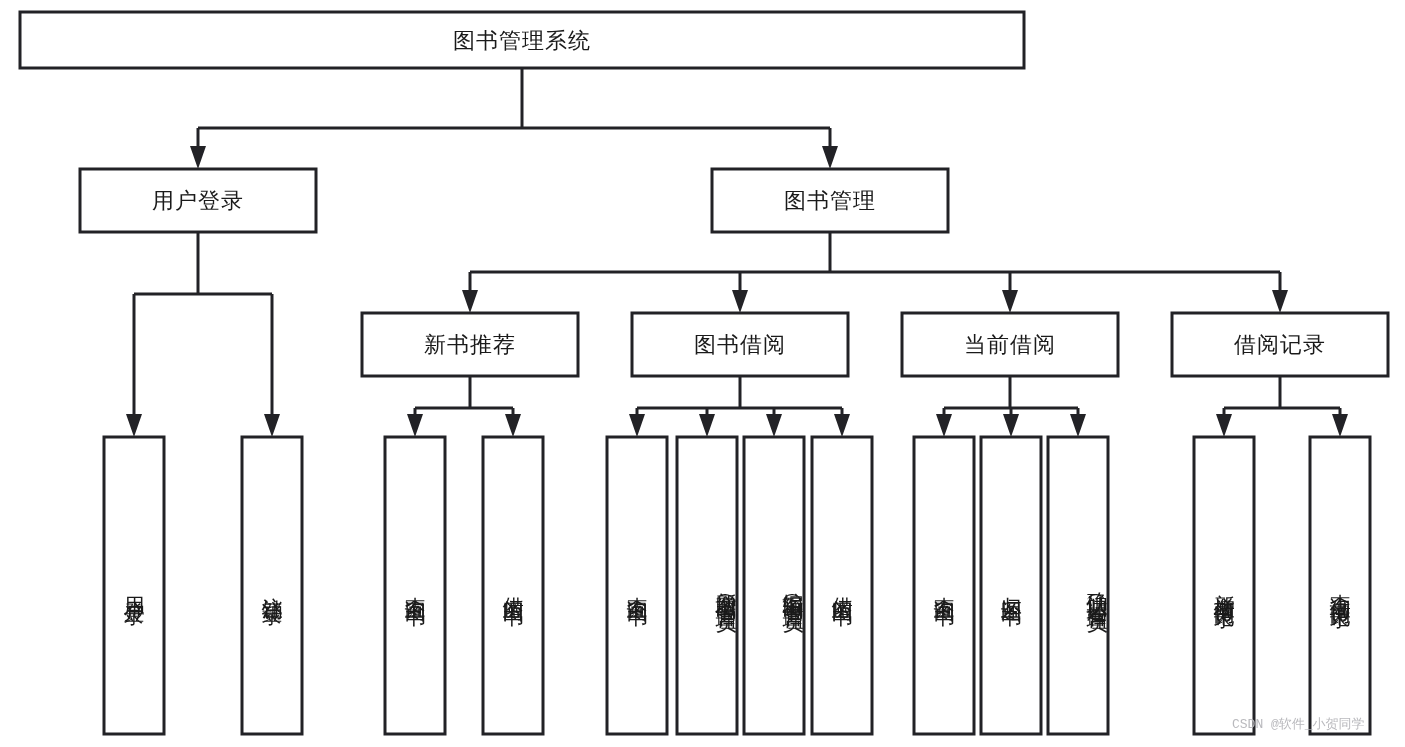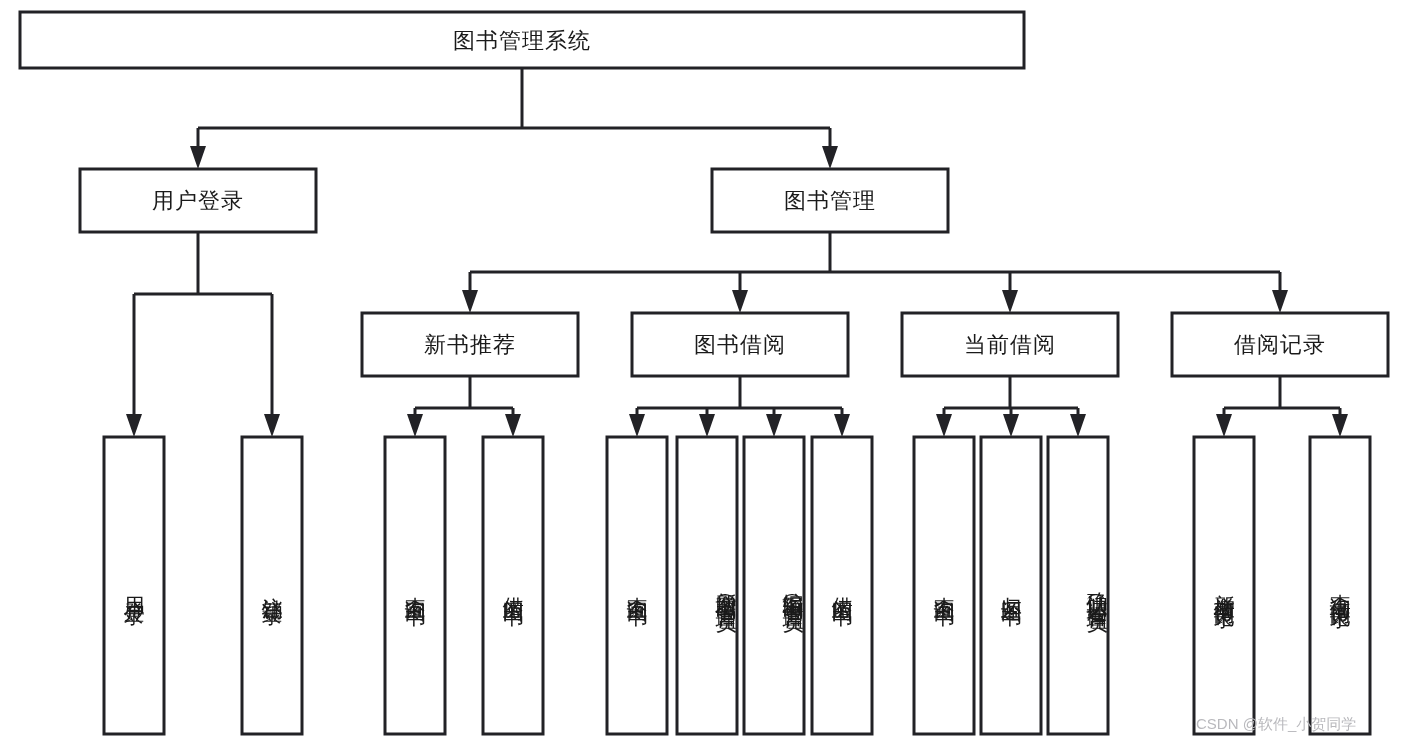--- a/index.html
+++ b/index.html
@@ -60,25 +60,26 @@
     color: #1a1a1a;
     line-height: 1.08;
     letter-spacing: 3px;
     white-space: nowrap;
     text-align: center;
     pointer-events: none;
     user-select: none;
   }
   .watermark {
     position: absolute;
-    font-family: Liberation Sans, sans-serif;
-    font-size: 15px;
+    font-family: Liberation Mono, monospace;
+    font-size: 13px;
     color: #b9b9bd;
     white-space: nowrap;
     user-select: none;
+    margin-left: 36px;
   }
 </style>
 </head>
 <body>
 
 <div id="diagram-root">
 
   <svg id="tree-svg" viewBox="0 0 1405 747">
 
     <g>

